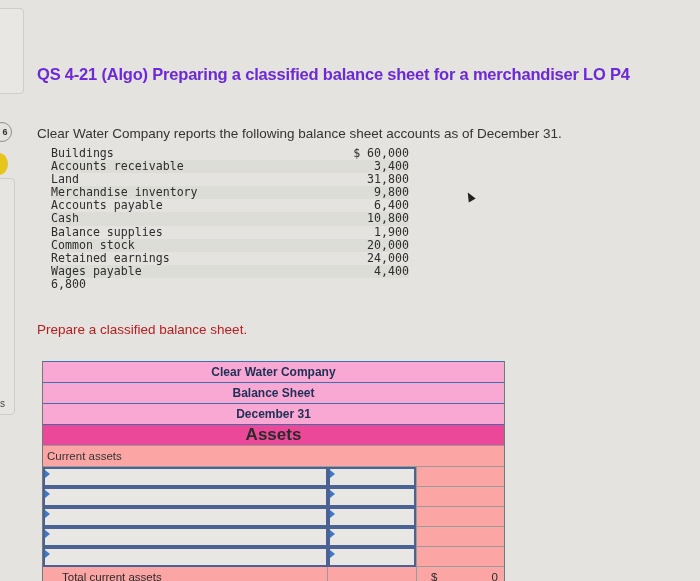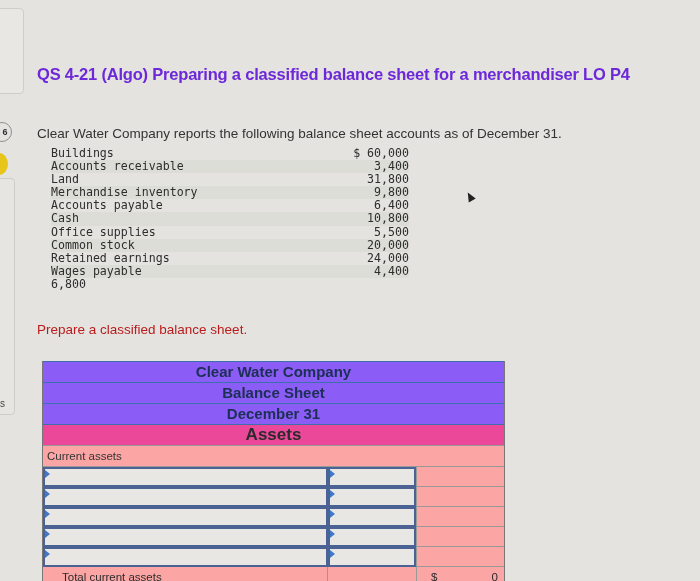--- a/index.html
+++ b/index.html
@@ -46,22 +46,22 @@
   .acct-row:nth-child(odd) { background: transparent; }
   .acct-row .amt { white-space: pre; text-align: right; }
   .prompt {
     position: absolute; left: 37px; top: 322px; font-size: 13.5px; color: #b91c1c;
   }
   .sheet {
     position: absolute; left: 42px; top: 361px; width: 461px;
     border-left: 1px solid #777; border-right: 1px solid #777;
   }
   .hdr {
-    height: 20px; background: #8b5cf6; border-bottom: 1px solid #3d6fae;
-    text-align: center; font-size: 15px; font-weight: bold; color: #1c2f55; line-height: 20px;
+    height: 20px; background: #f9a8d4; border-bottom: 1px solid #3d6fae;
+    text-align: center; font-size: 12px; font-weight: bold; color: #1c2f55; line-height: 20px;
   }
   .section {
     height: 20px; text-align: center; font-size: 17px; font-weight: bold; color: #2b2b2b;
     line-height: 20px; border-bottom: 1px solid #999; background: #ec4899;
   }
   .row {
     display: flex; height: 20px; border-bottom: 1px solid #999; background: #fca5a5;
   }
   .row .c1 { width: 285px; position: relative; }
   .row .c2 { width: 88px; position: relative; }
@@ -117,22 +117,22 @@
     </div>
   <div class="acct-row">
       <span>Accounts payable</span>
       <span class="amt">6,400</span>
     </div>
   <div class="acct-row">
       <span>Cash</span>
       <span class="amt">10,800</span>
     </div>
   <div class="acct-row">
-      <span>Office supplies</span>
-      <span class="amt">5,500</span>
+      <span>Balance supplies</span>
+      <span class="amt">1,900</span>
     </div>
   <div class="acct-row">
       <span>Common stock</span>
       <span class="amt">20,000</span>
     </div>
   <div class="acct-row">
       <span>Retained earnings</span>
       <span class="amt">24,000</span>
     </div>
   <div class="acct-row">

